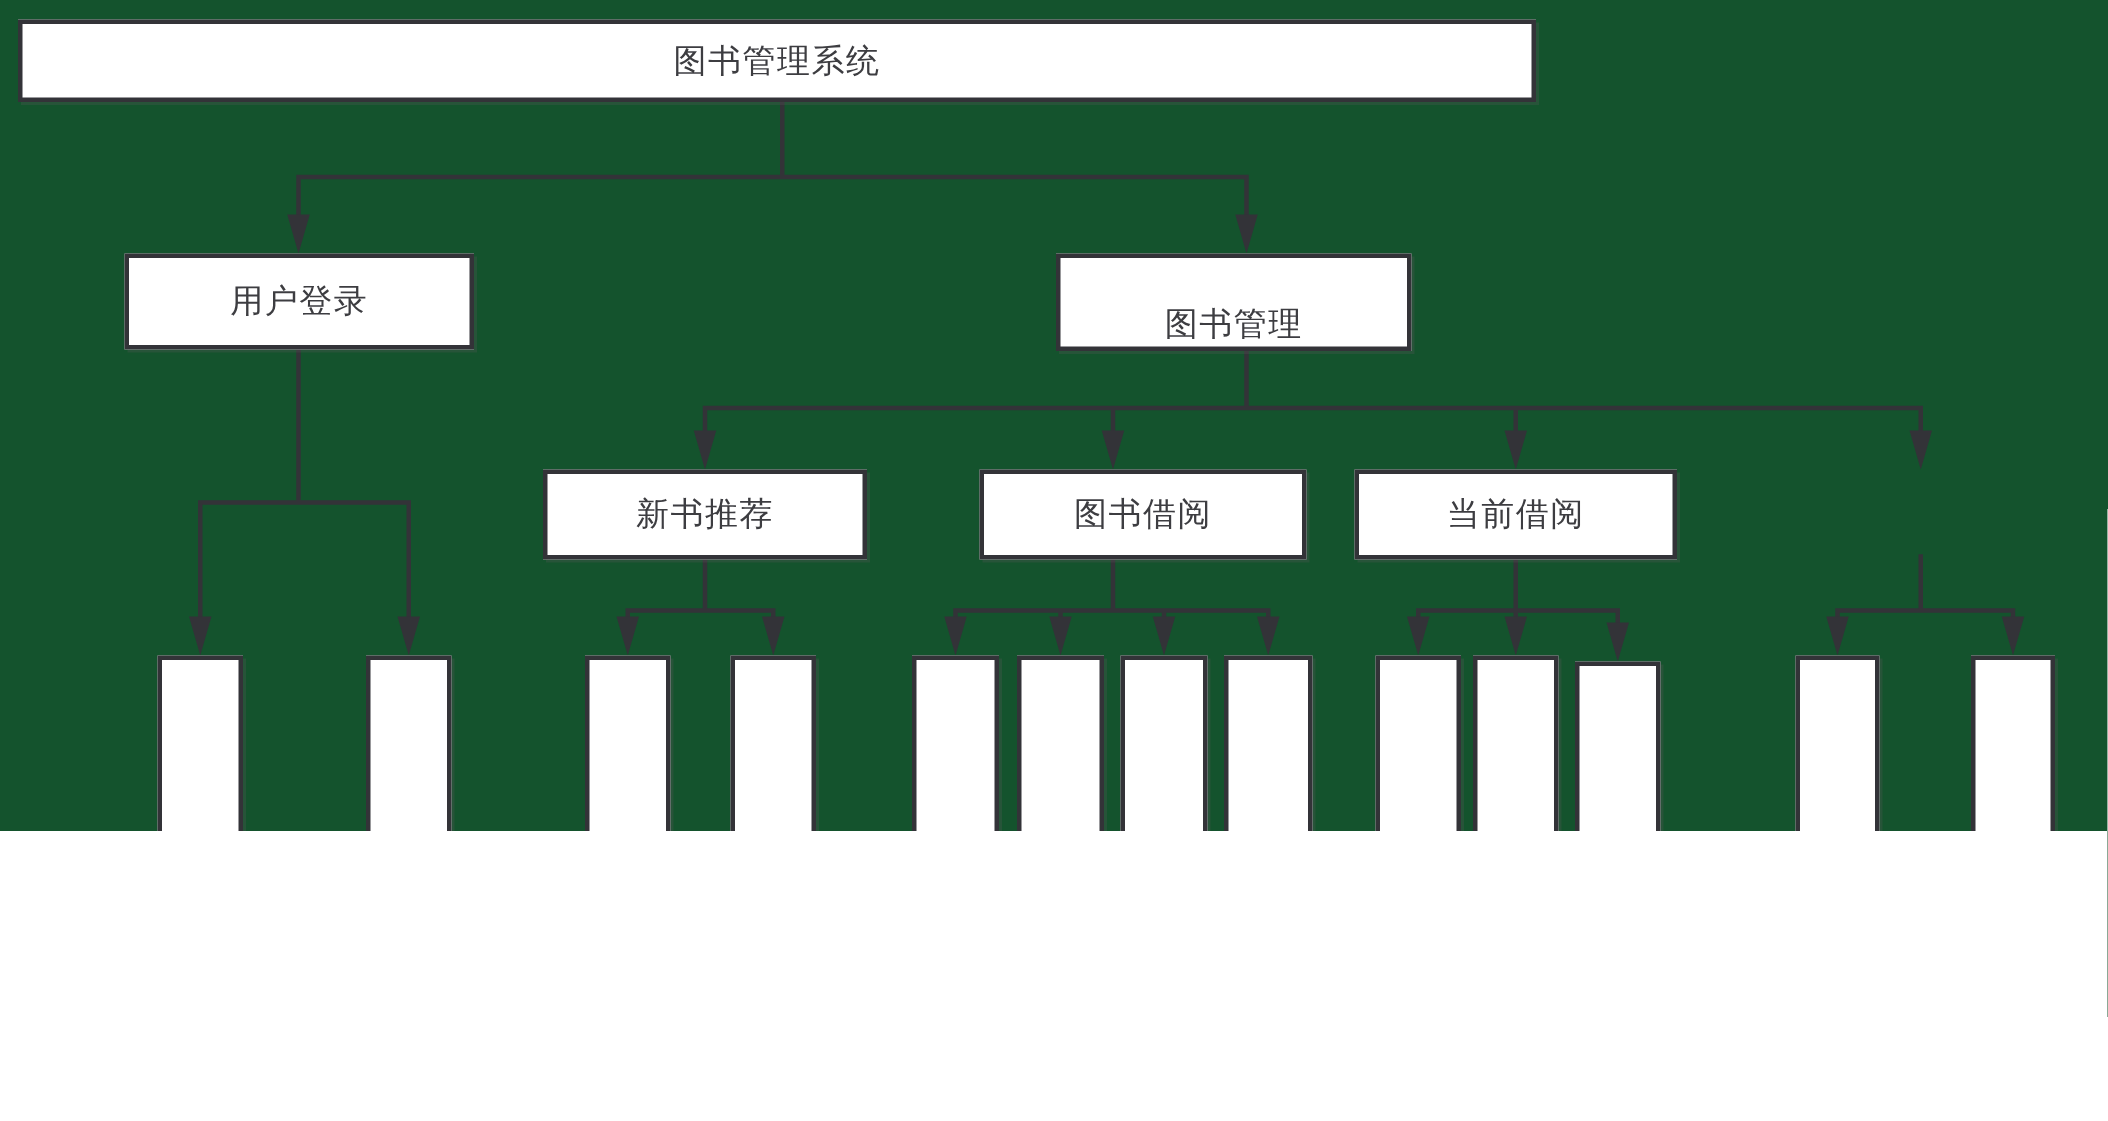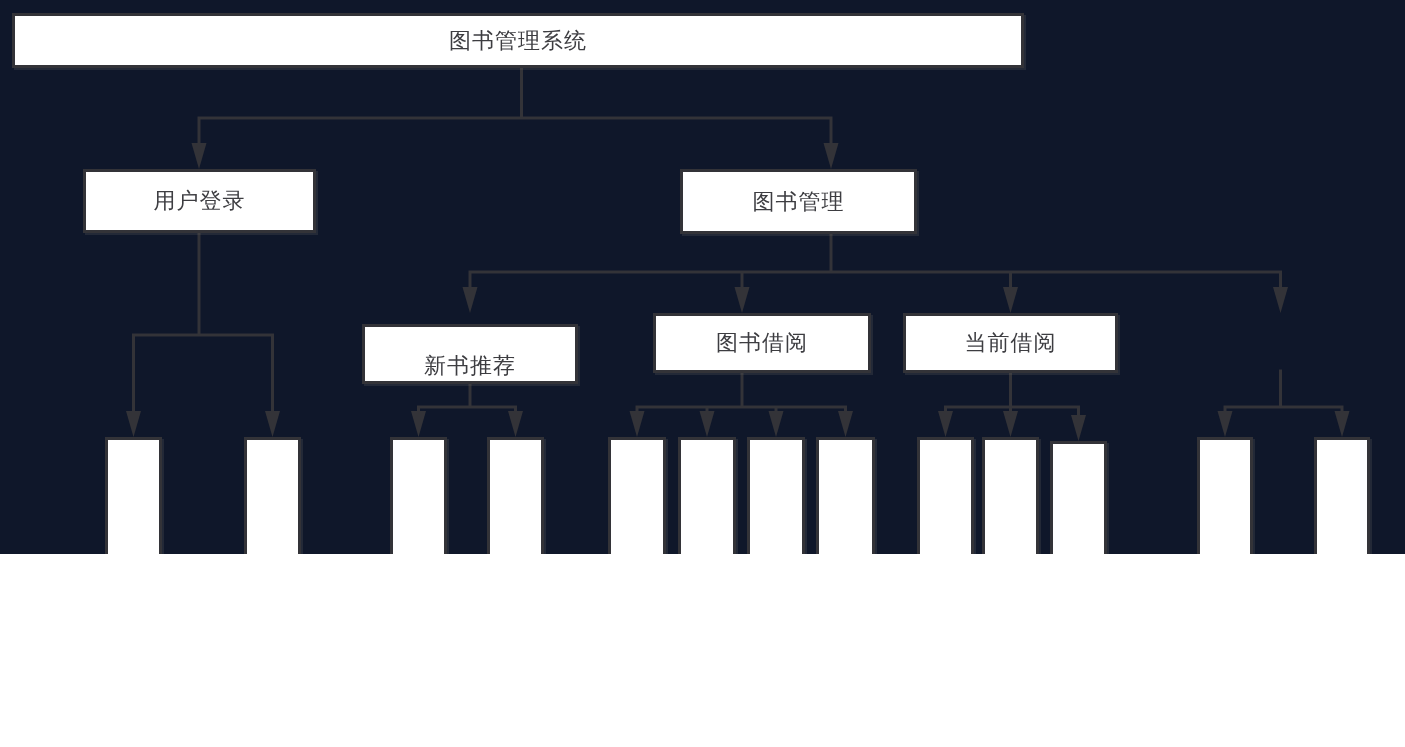--- a/index.html
+++ b/index.html
@@ -8,21 +8,21 @@
     --box-bg: #ffffff;
     --watermark: rgba(158,158,158,0.65);
   }
   * { margin: 0; padding: 0; box-sizing: border-box; }
   html, body { background: #ffffff; }
   body { font-family: "Liberation Sans", "DejaVu Sans", sans-serif; }
   #canvas {
     position: relative;
     width: 1405px;
     height: 554px;
-    background: #0f172a;
+    background: #14532d;
     overflow: hidden;
   }
   #connectors {
     position: absolute;
     left: 0; top: 0;
     width: 1405px; height: 747px;
     z-index: 1;
   }
   .line {
     stroke: var(--line);
@@ -48,22 +48,22 @@
     writing-mode: vertical-rl;
     text-orientation: mixed;
     font-size: 23px;
     line-height: 1;
     letter-spacing: 7px;
     color: var(--text);
   }
   
   #box-root { left: 12px;  top: 13px;  width: 1012px; height: 55px; }
   #box-user { left: 83px;  top: 169px; width: 233px;  height: 64px; }
-  #box-mgmt { left: 680px; top: 169px; width: 237px;  height: 65px; }
-  #box-rec  { left: 362px; top: 324px; width: 216px;  height: 60px; align-items: flex-end; }
+  #box-mgmt { left: 704px; top: 169px; width: 237px;  height: 65px; align-items: flex-end; }
+  #box-rec  { left: 362px; top: 313px; width: 216px;  height: 60px; }
   #box-bor  { left: 633px; top: 313px; width: 218px;  height: 60px; margin-left: 20px; }
   #box-cur  { left: 903px; top: 313px; width: 215px;  height: 60px; }
   #box-hist { left: 1173px;top: 313px; width: 215px;  height: 60px; }
   
   .vnode { top: 437px; width: 57px; height: 296px; }
   #leaf-user-login  { left: 105px; }
   #leaf-user-logout { left: 244px; }
   #leaf-rec-query   { left: 390px; }
   #leaf-rec-borrow  { left: 487px; }
   #leaf-bor-query   { left: 608px; width: 58px; }

